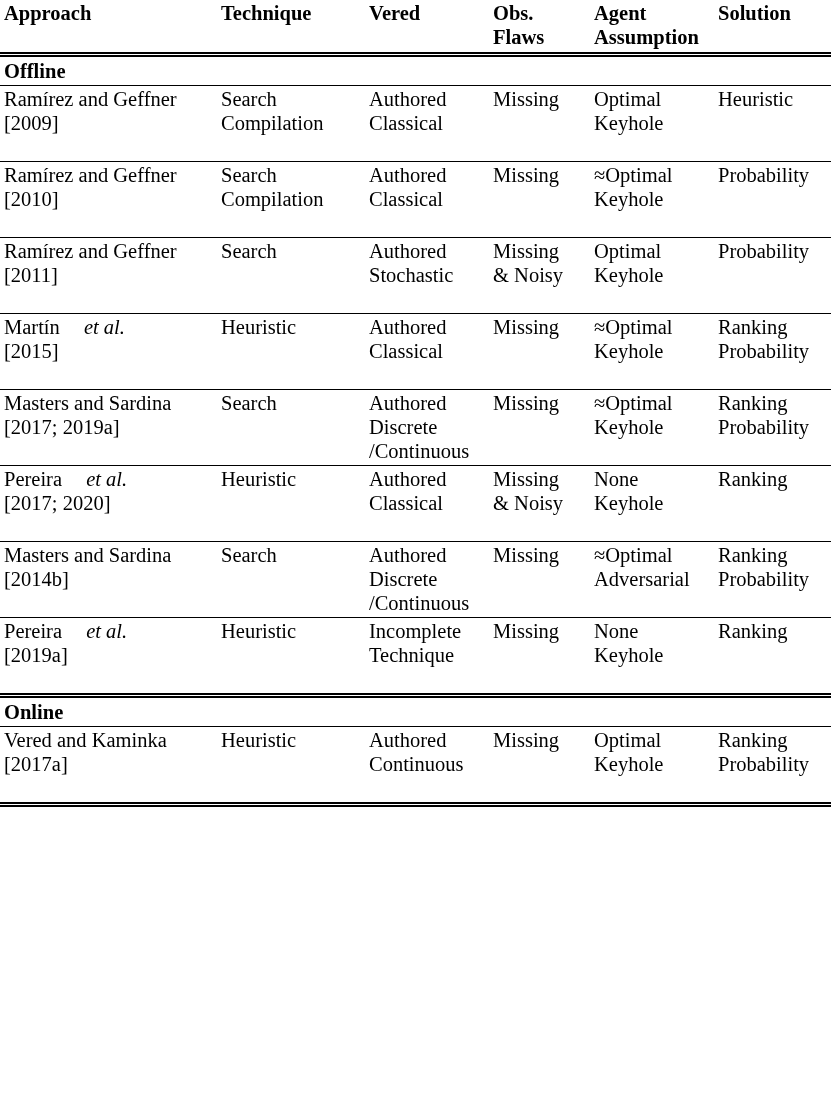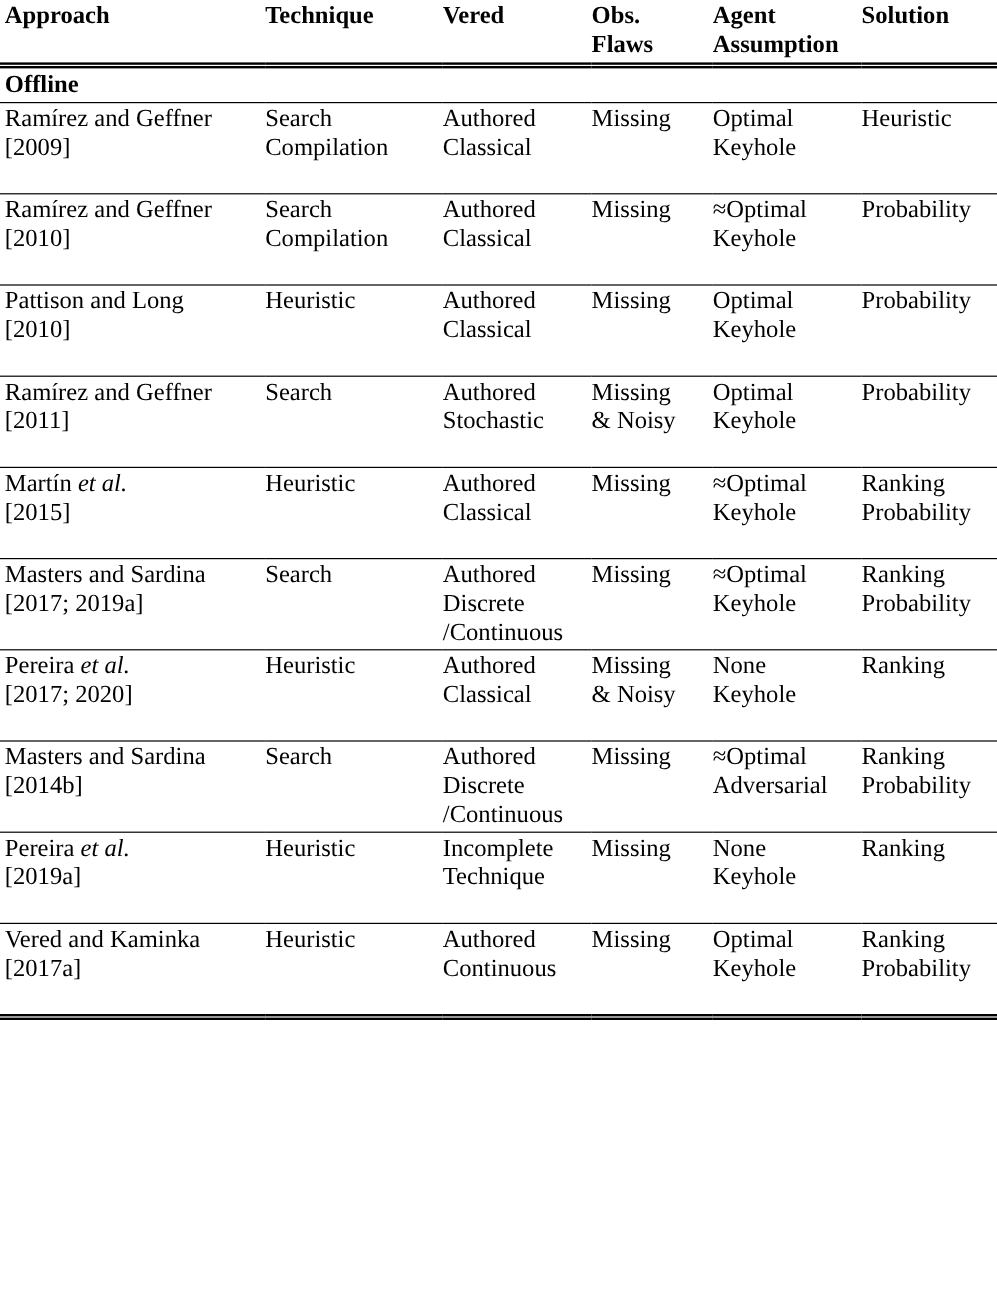--- a/index.html
+++ b/index.html
@@ -49,21 +49,21 @@
     border-bottom: 1.5px solid #000;
     padding-top: 2px;
     padding-bottom: 2px;
   }
   tbody.online tr.section-row td {
     border-top: 5px double #000;
   }
   tr.data-row td {
     border-bottom: 1.5px solid #000;
   }
-  .etal { font-style: italic; }
+  .etal { font-style: italic; margin-left: 19px; }
 </style>
 </head>
 <body>
 
 <div class="page">
   <table class="approaches">
     <colgroup>
       <col class="c-approach">
       <col class="c-technique">
       <col class="c-model">
@@ -107,32 +107,20 @@
     <td>Search
 Compilation</td>
     <td>Authored
 Classical</td>
     <td>Missing</td>
     <td>≈Optimal
 Keyhole</td>
     <td>Probability</td>
   </tr>
         <tr class="data-row">
-    <td><span><span>Pattison and Long</span><span class="etal"></span></span>
-      <div>[2010]</div>
-    </td>
-    <td>Heuristic</td>
-    <td>Authored
-Classical</td>
-    <td>Missing</td>
-    <td>Optimal
-Keyhole</td>
-    <td>Probability</td>
-  </tr>
-        <tr class="data-row">
     <td><span><span>Ramírez and Geffner</span><span class="etal"></span></span>
       <div>[2011]</div>
     </td>
     <td>Search</td>
     <td>Authored
 Stochastic</td>
     <td>Missing
 &amp; Noisy</td>
     <td>Optimal
 Keyhole</td>
@@ -199,20 +187,23 @@
     <td>Heuristic</td>
     <td>Incomplete
 Technique</td>
     <td>Missing</td>
     <td>None
 Keyhole</td>
     <td>Ranking</td>
   </tr>
       </tbody>
     <tbody class="online">
+      <tr class="section-row">
+        <td colspan="6">Online</td>
+      </tr>
     <tr class="data-row">
     <td><span><span>Vered and Kaminka</span><span class="etal"></span></span>
       <div>[2017a]</div>
     </td>
     <td>Heuristic</td>
     <td>Authored
 Continuous</td>
     <td>Missing</td>
     <td>Optimal
 Keyhole</td>

